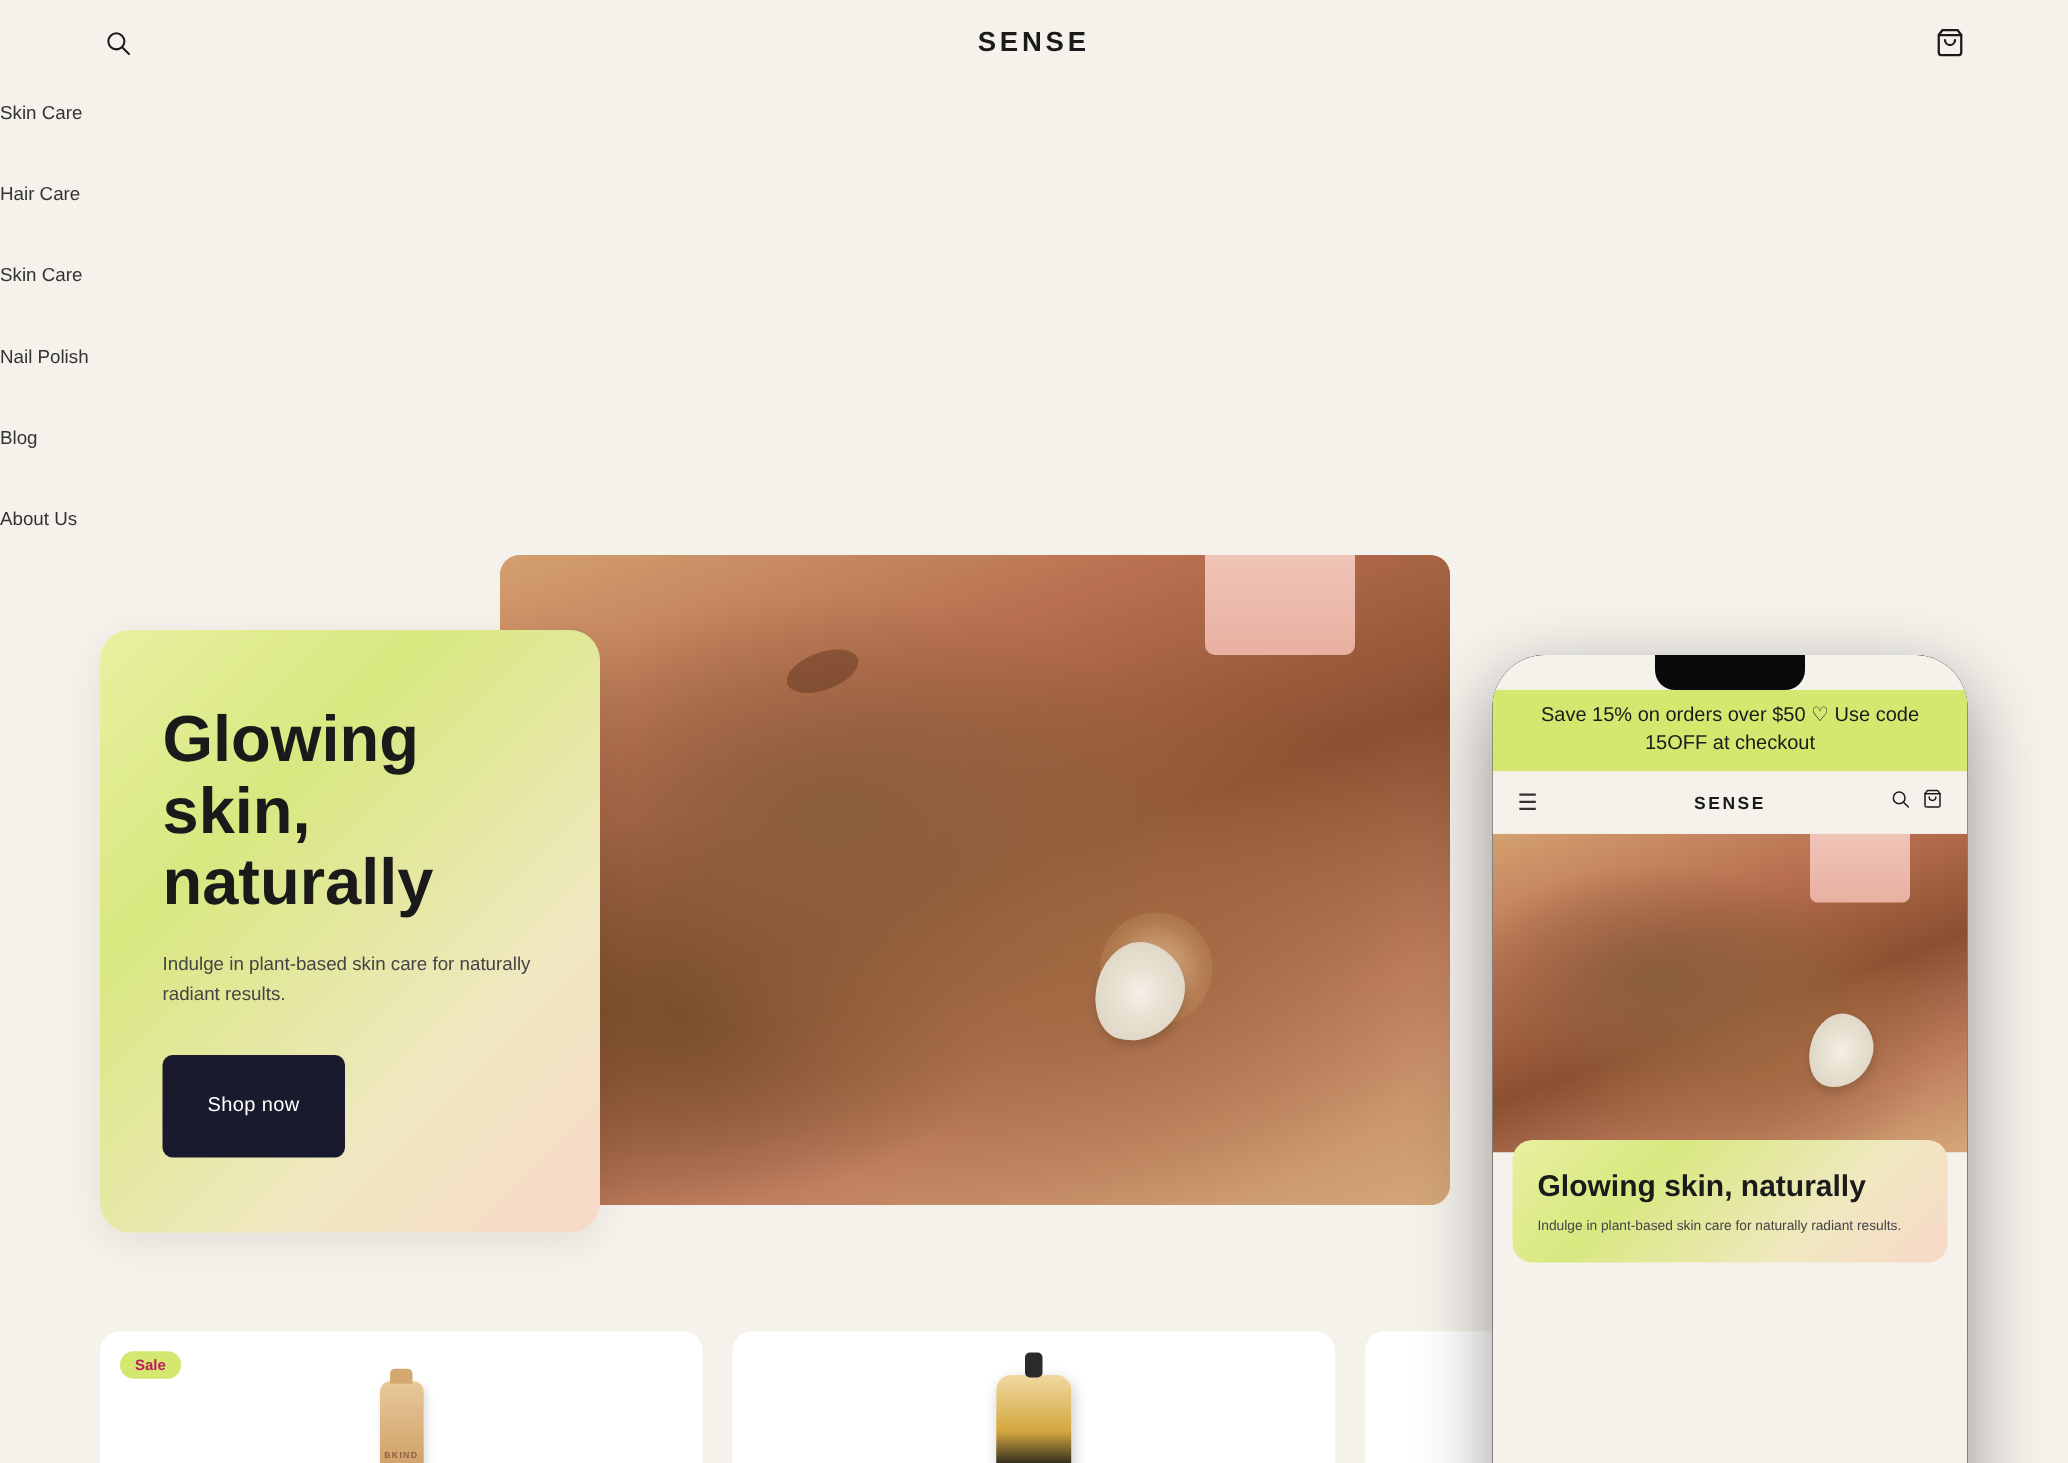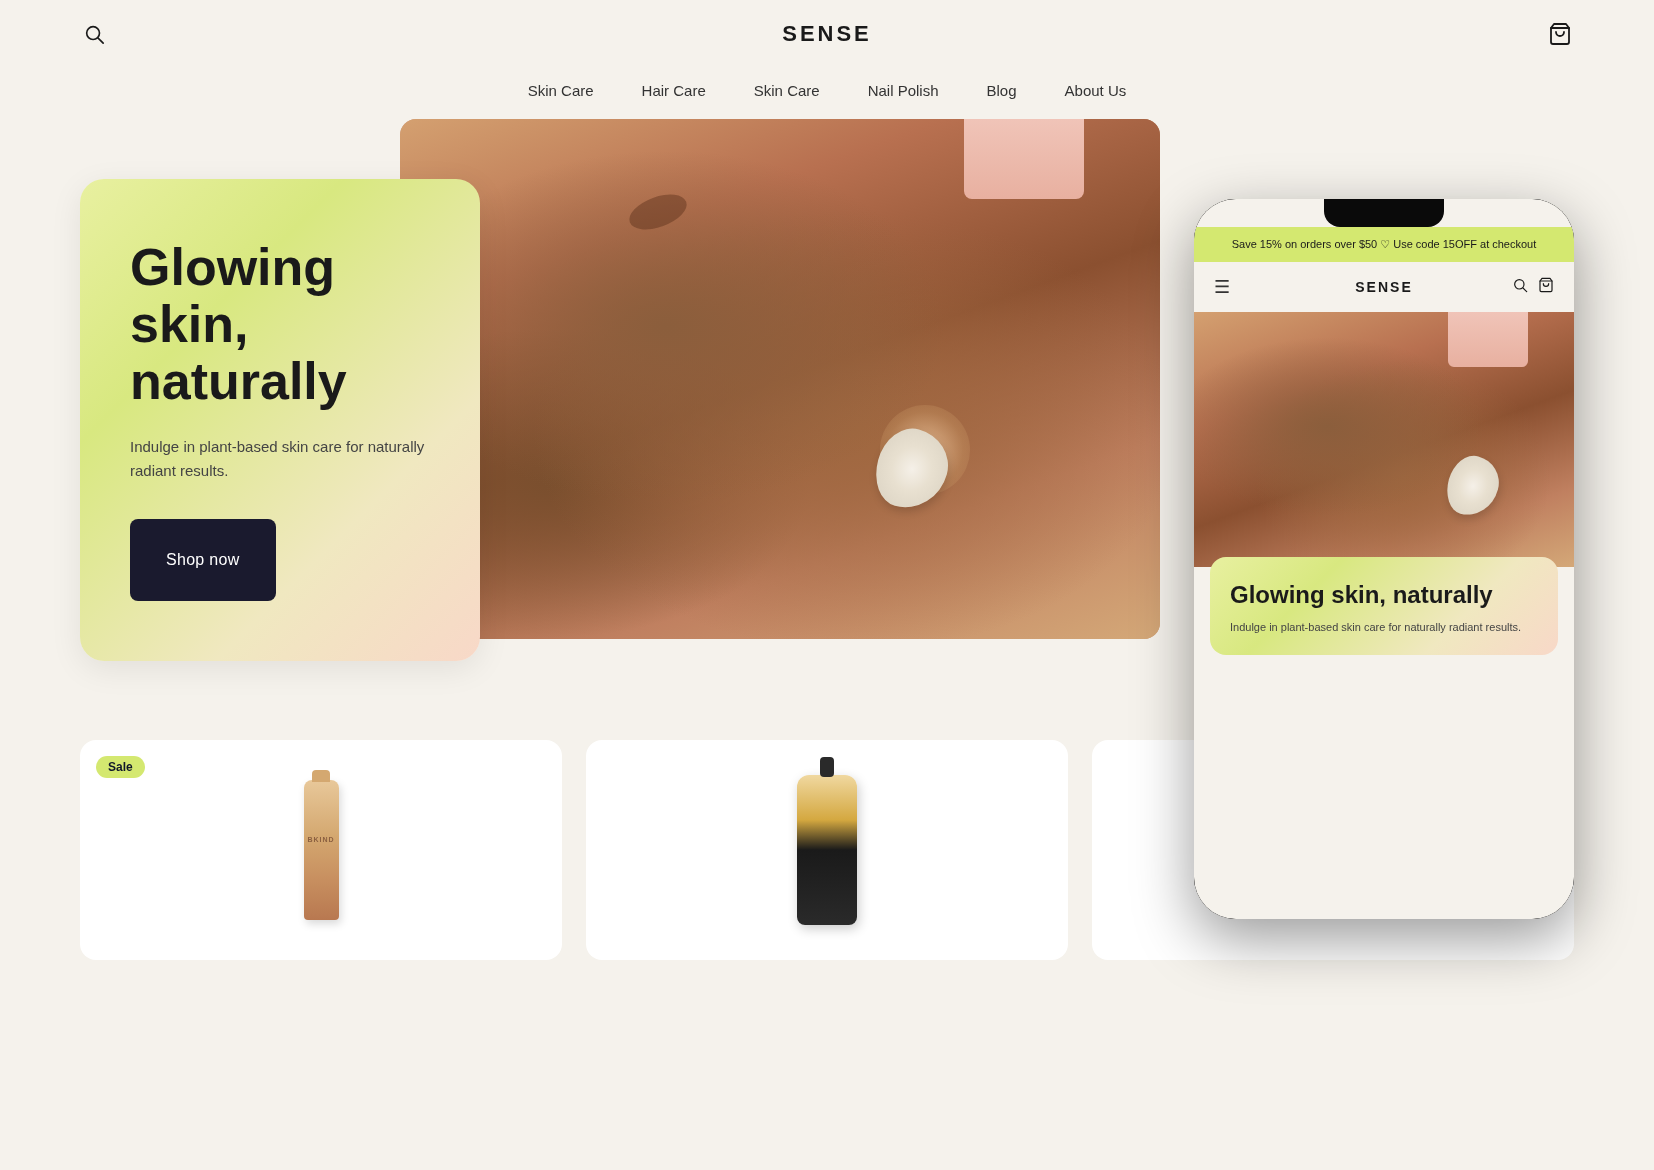--- a/index.html
+++ b/index.html
@@ -42,20 +42,21 @@
       color: #1a1a1a;
     }
 
     
     .nav {
       display: flex;
       justify-content: center;
       gap: 48px;
       padding: 14px 0 20px;
       background: #f5f2ec;
+      flex-direction: column;
     }
 
     .nav-item {
       font-size: 15px;
       color: #333;
       cursor: pointer;
       text-decoration: none;
     }
 
     
@@ -219,21 +220,21 @@
       height: 28px;
       background: #0a0a0a;
       border-radius: 0 0 16px 16px;
       z-index: 10;
     }
 
     
     .phone-announcement {
       background: #d4e870;
       padding: 10px 14px;
-      font-size: 11px;
+      font-size: 16px;
       text-align: center;
       color: #1a1a1a;
       font-weight: 500;
       line-height: 1.4;
       margin-top: 28px;
     }
 
     
     .phone-header {
       display: flex;
@@ -365,21 +366,21 @@
       display: flex;
       align-items: center;
       justify-content: center;
     }
 
     .sale-badge {
       position: absolute;
       top: 16px;
       left: 16px;
       background: #d4e870;
-      color: #0f172a;
+      color: #be185d;
       font-size: 12px;
       font-weight: 600;
       padding: 4px 12px;
       border-radius: 20px;
     }
 
     
     .product-tube {
       width: 35px;
       height: 140px;

